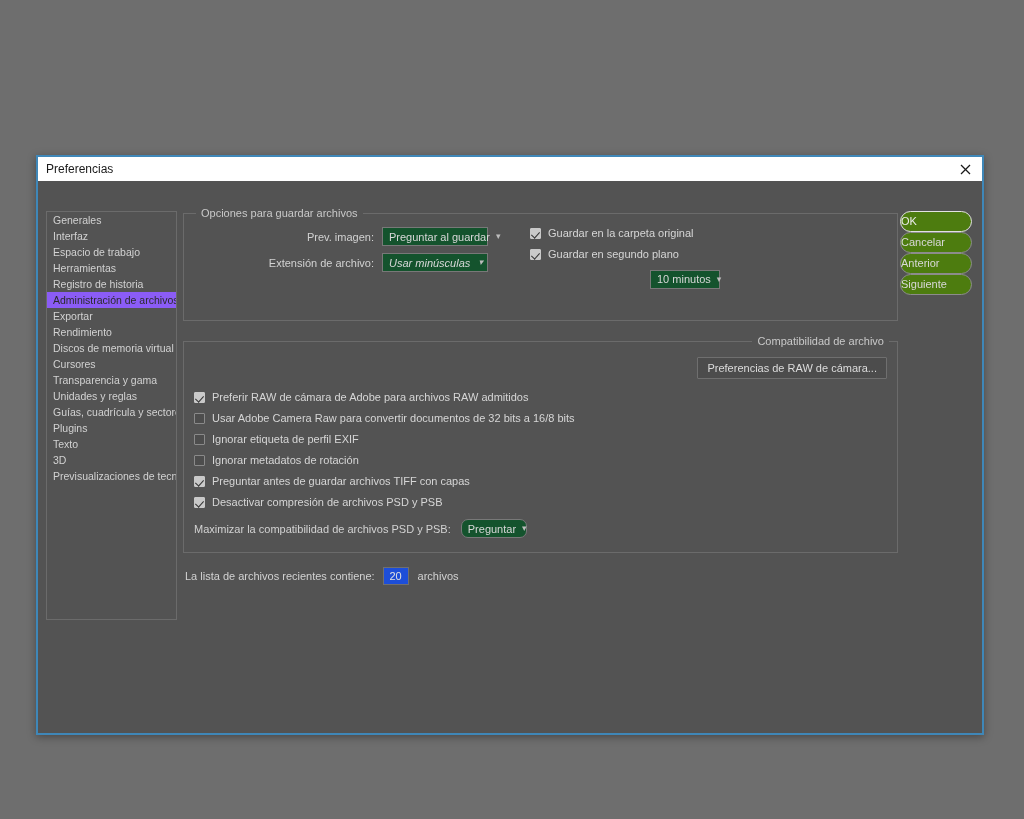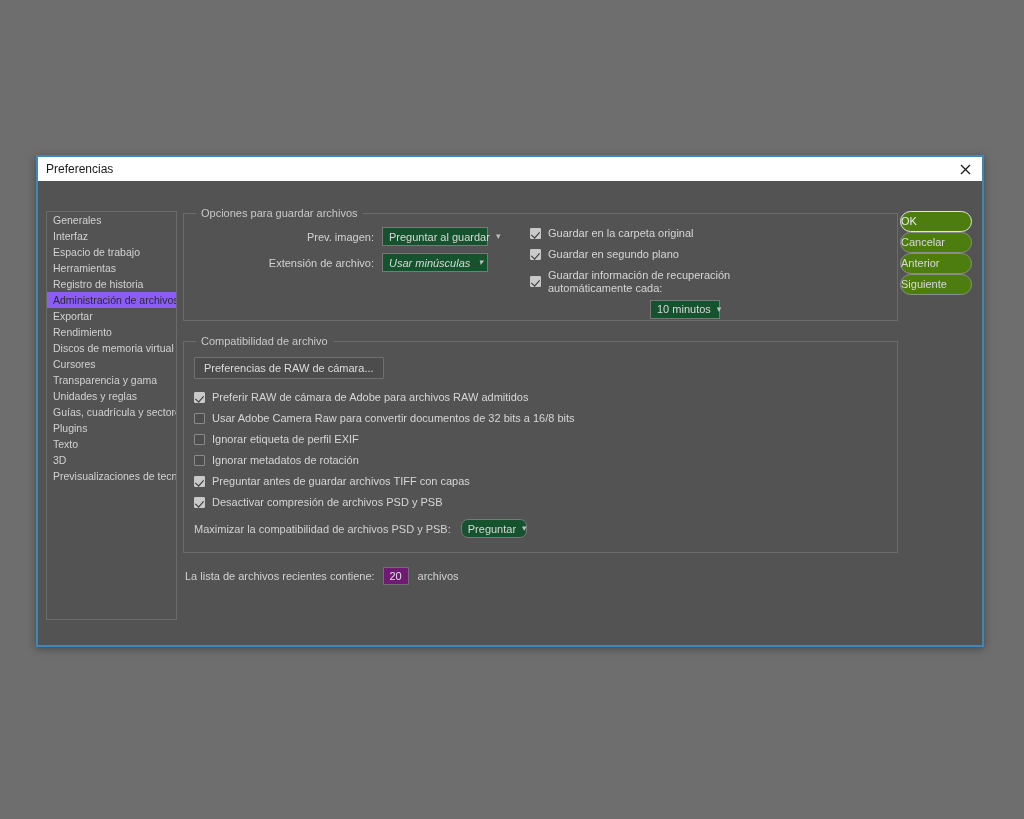--- a/index.html
+++ b/index.html
@@ -13,21 +13,21 @@
     font-family: "Liberation Sans", sans-serif;
     overflow: hidden;
   }
 
   
   #dialog {
     position: absolute;
     left: 36px;
     top: 155px;
     width: 948px;
-    height: 492px;
+    height: 580px;
     background: #535353;
     border: 2px solid #3f87b8;
     box-sizing: border-box;
     box-shadow: 0 2px 8px rgba(0,0,0,0.35);
   }
   #titlebar {
     height: 24px;
     background: #ffffff;
     display: flex;
     align-items: center;
@@ -188,21 +188,21 @@
     color: #dcdcdc;
     font-size: 11px;
     padding: 4px 9px;
     display: inline-block;
     cursor: pointer;
     border-radius: 1px;
   }
 
   
   .num-input {
-    background: #701a75;
+    background: #1d4ed8;
     border: 1px solid #6f6f6f;
     color: #e0e0e0;
     font-size: 11px;
     width: 24px;
     height: 16px;
     line-height: 16px;
     text-align: center;
     display: inline-block;
     cursor: text;
   }
@@ -302,38 +302,31 @@
 
           <div style="margin-left:36px;">
             <div class="cb-row">
               <span class="cbox on"></span>
               <span class="cb-label">Guardar en la carpeta original</span>
             </div>
             <div class="cb-row">
               <span class="cbox on"></span>
               <span class="cb-label">Guardar en segundo plano</span>
             </div>
-            <div class="cb-row" style="margin-bottom:4px;">
-              <span class="cbox on" style="margin-top:7px;"></span>
-              <span class="cb-label">
-                <span>Guardar información de recuperación</span><br>
-                <span>automáticamente cada:</span>
-              </span>
-            </div>
             <div style="padding-left:120px;">
               <span class="select" style="width:70px;">
                 <span class="sel-text">10 minutos</span>
                 <span class="caret">▾</span>
               </span>
             </div>
           </div>
         </div>
       </fieldset>
 
-      <fieldset class="group" style="padding-top:10px;">
+      <fieldset class="group" style="padding-top:10px;text-align:right;">
         <legend>Compatibilidad de archivo</legend>
 
         <div style="margin-bottom:12px;">
           <span class="push-btn">Preferencias de RAW de cámara...</span>
         </div>
 
         <div class="cb-row">
           <span class="cbox on"></span>
           <span class="cb-label">Preferir RAW de cámara de Adobe para archivos RAW admitidos</span>
         </div>

